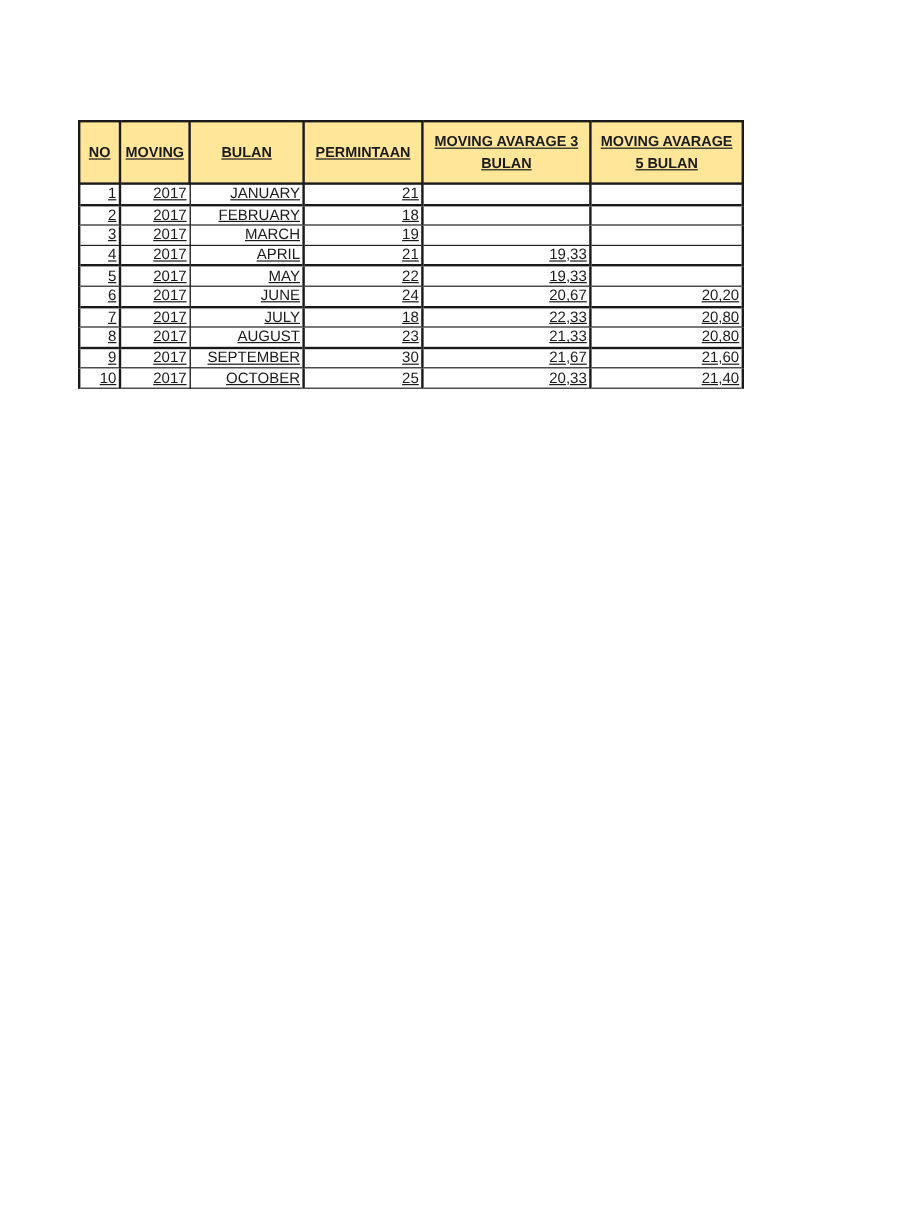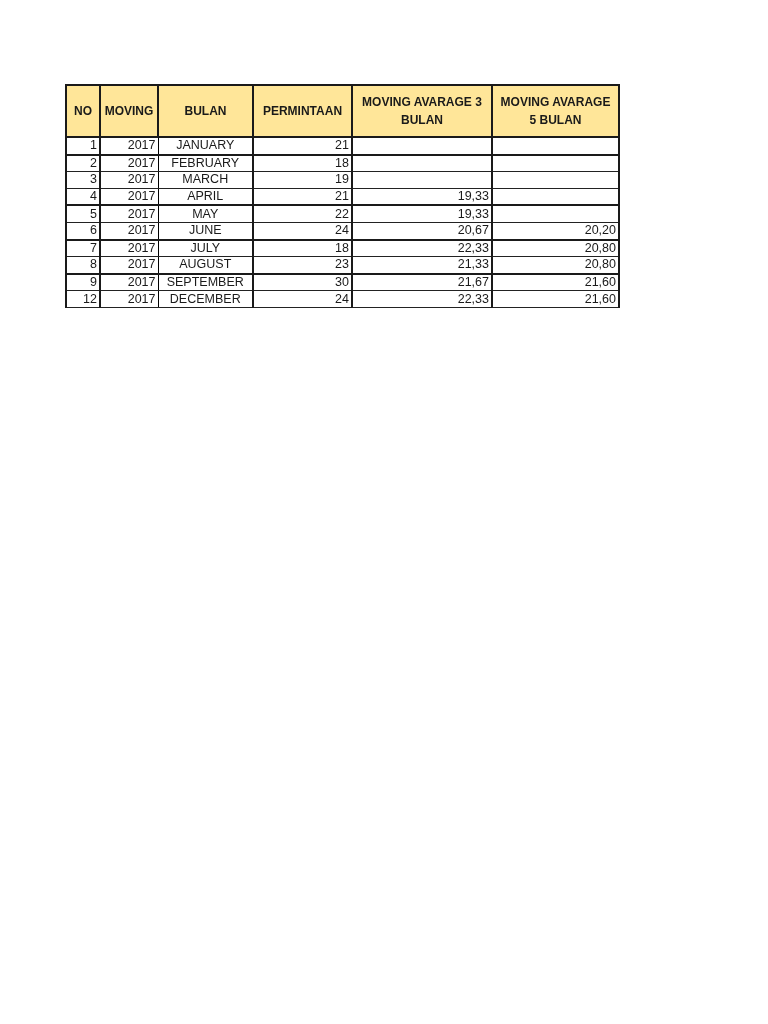--- a/index.html
+++ b/index.html
@@ -10,21 +10,22 @@
     body {
       width: 768px;
       height: 1024px;
       position: relative;
       font-family: "Liberation Sans", "DejaVu Sans", sans-serif;
       color: #1a1a1a;
     }
     .sheet {
       position: absolute;
       left: 65px;
-      top: 84px;
+      top: 100px;
+      text-decoration: underline;
     }
     table {
       border-collapse: collapse;
       table-layout: fixed;
       font-size: 12.5px;
     }
     col.c-no { width: 34px; }
     col.c-tahun { width: 58px; }
     col.c-bulan { width: 95px; }
     col.c-perm { width: 99px; }
@@ -45,21 +46,21 @@
     td {
       border: 1px solid #222;
       border-left: 2px solid #1a1a1a;
       border-right: 2px solid #1a1a1a;
       height: 15.6px;
       padding: 0 2px;
       line-height: 15px;
       white-space: nowrap;
       overflow: hidden;
     }
-    td.bulan { border-left: 1px solid #222; text-align: center; }
+    td.bulan { border-left: 1px solid #222; text-align: right; }
     td.tahun { border-right: 1px solid #000000; }
     td.num { text-align: right; }
     tr.thick-top td { border-top: 2px solid #1a1a1a; }
     tr.last td { border-bottom: 2px solid #1a1a1a; }
   </style>
 </head>
 <body>
 
 <div class="sheet">
   <table>
@@ -148,22 +149,22 @@
         </tr>
         <tr class="thick-top">
           <td class="num">9</td>
           <td class="num tahun">2017</td>
           <td class="bulan">SEPTEMBER</td>
           <td class="num">30</td>
           <td class="num">21,67</td>
           <td class="num">21,60</td>
         </tr>
         <tr class="">
-          <td class="num">12</td>
+          <td class="num">10</td>
           <td class="num tahun">2017</td>
-          <td class="bulan">DECEMBER</td>
-          <td class="num">24</td>
-          <td class="num">22,33</td>
-          <td class="num">21,60</td>
+          <td class="bulan">OCTOBER</td>
+          <td class="num">25</td>
+          <td class="num">20,33</td>
+          <td class="num">21,40</td>
         </tr>
       </tbody>
   </table>
 </div>
 
 </body></html>

